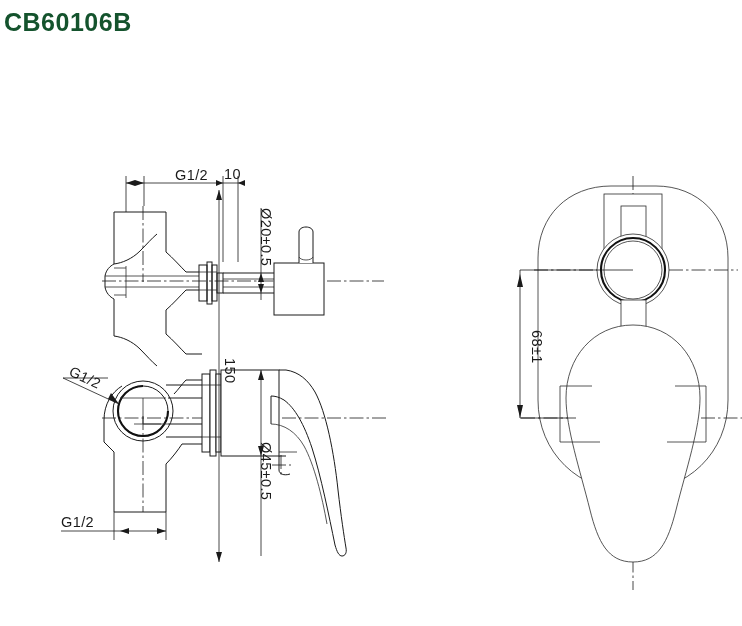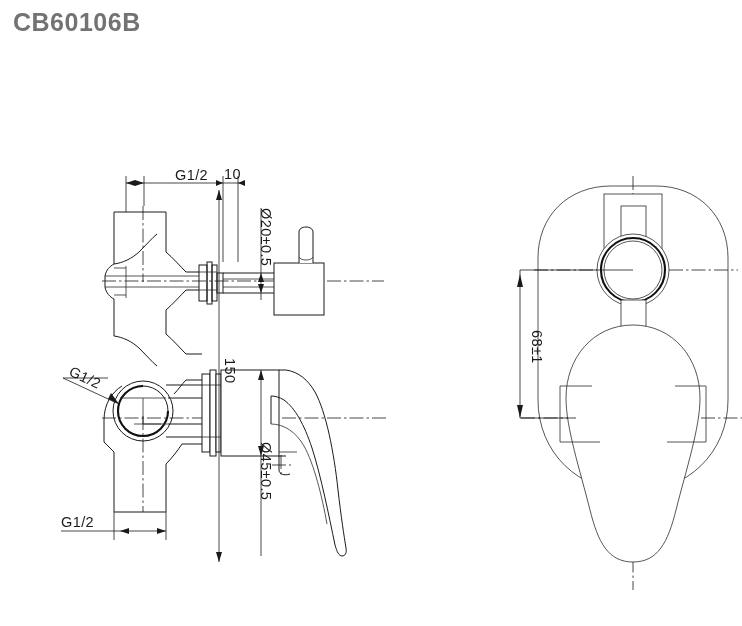--- a/index.html
+++ b/index.html
@@ -9,26 +9,26 @@
   }
   body {
     width: 742px;
     height: 626px;
     position: relative;
     font-family: "Liberation Sans", sans-serif;
     overflow: hidden;
   }
   #page-title {
     position: absolute;
-    left: 13px;
+    left: 4px;
     top: 8px;
     font-size: 25px;
     font-weight: 600;
     letter-spacing: 0.5px;
-    color: #737373;
+    color: #14532d;
     font-family: "Liberation Sans", sans-serif;
     white-space: nowrap;
   }
   #drawing-area {
     position: absolute;
     left: 16px;
     top: 0;
     width: 742px;
     height: 626px;
   }

